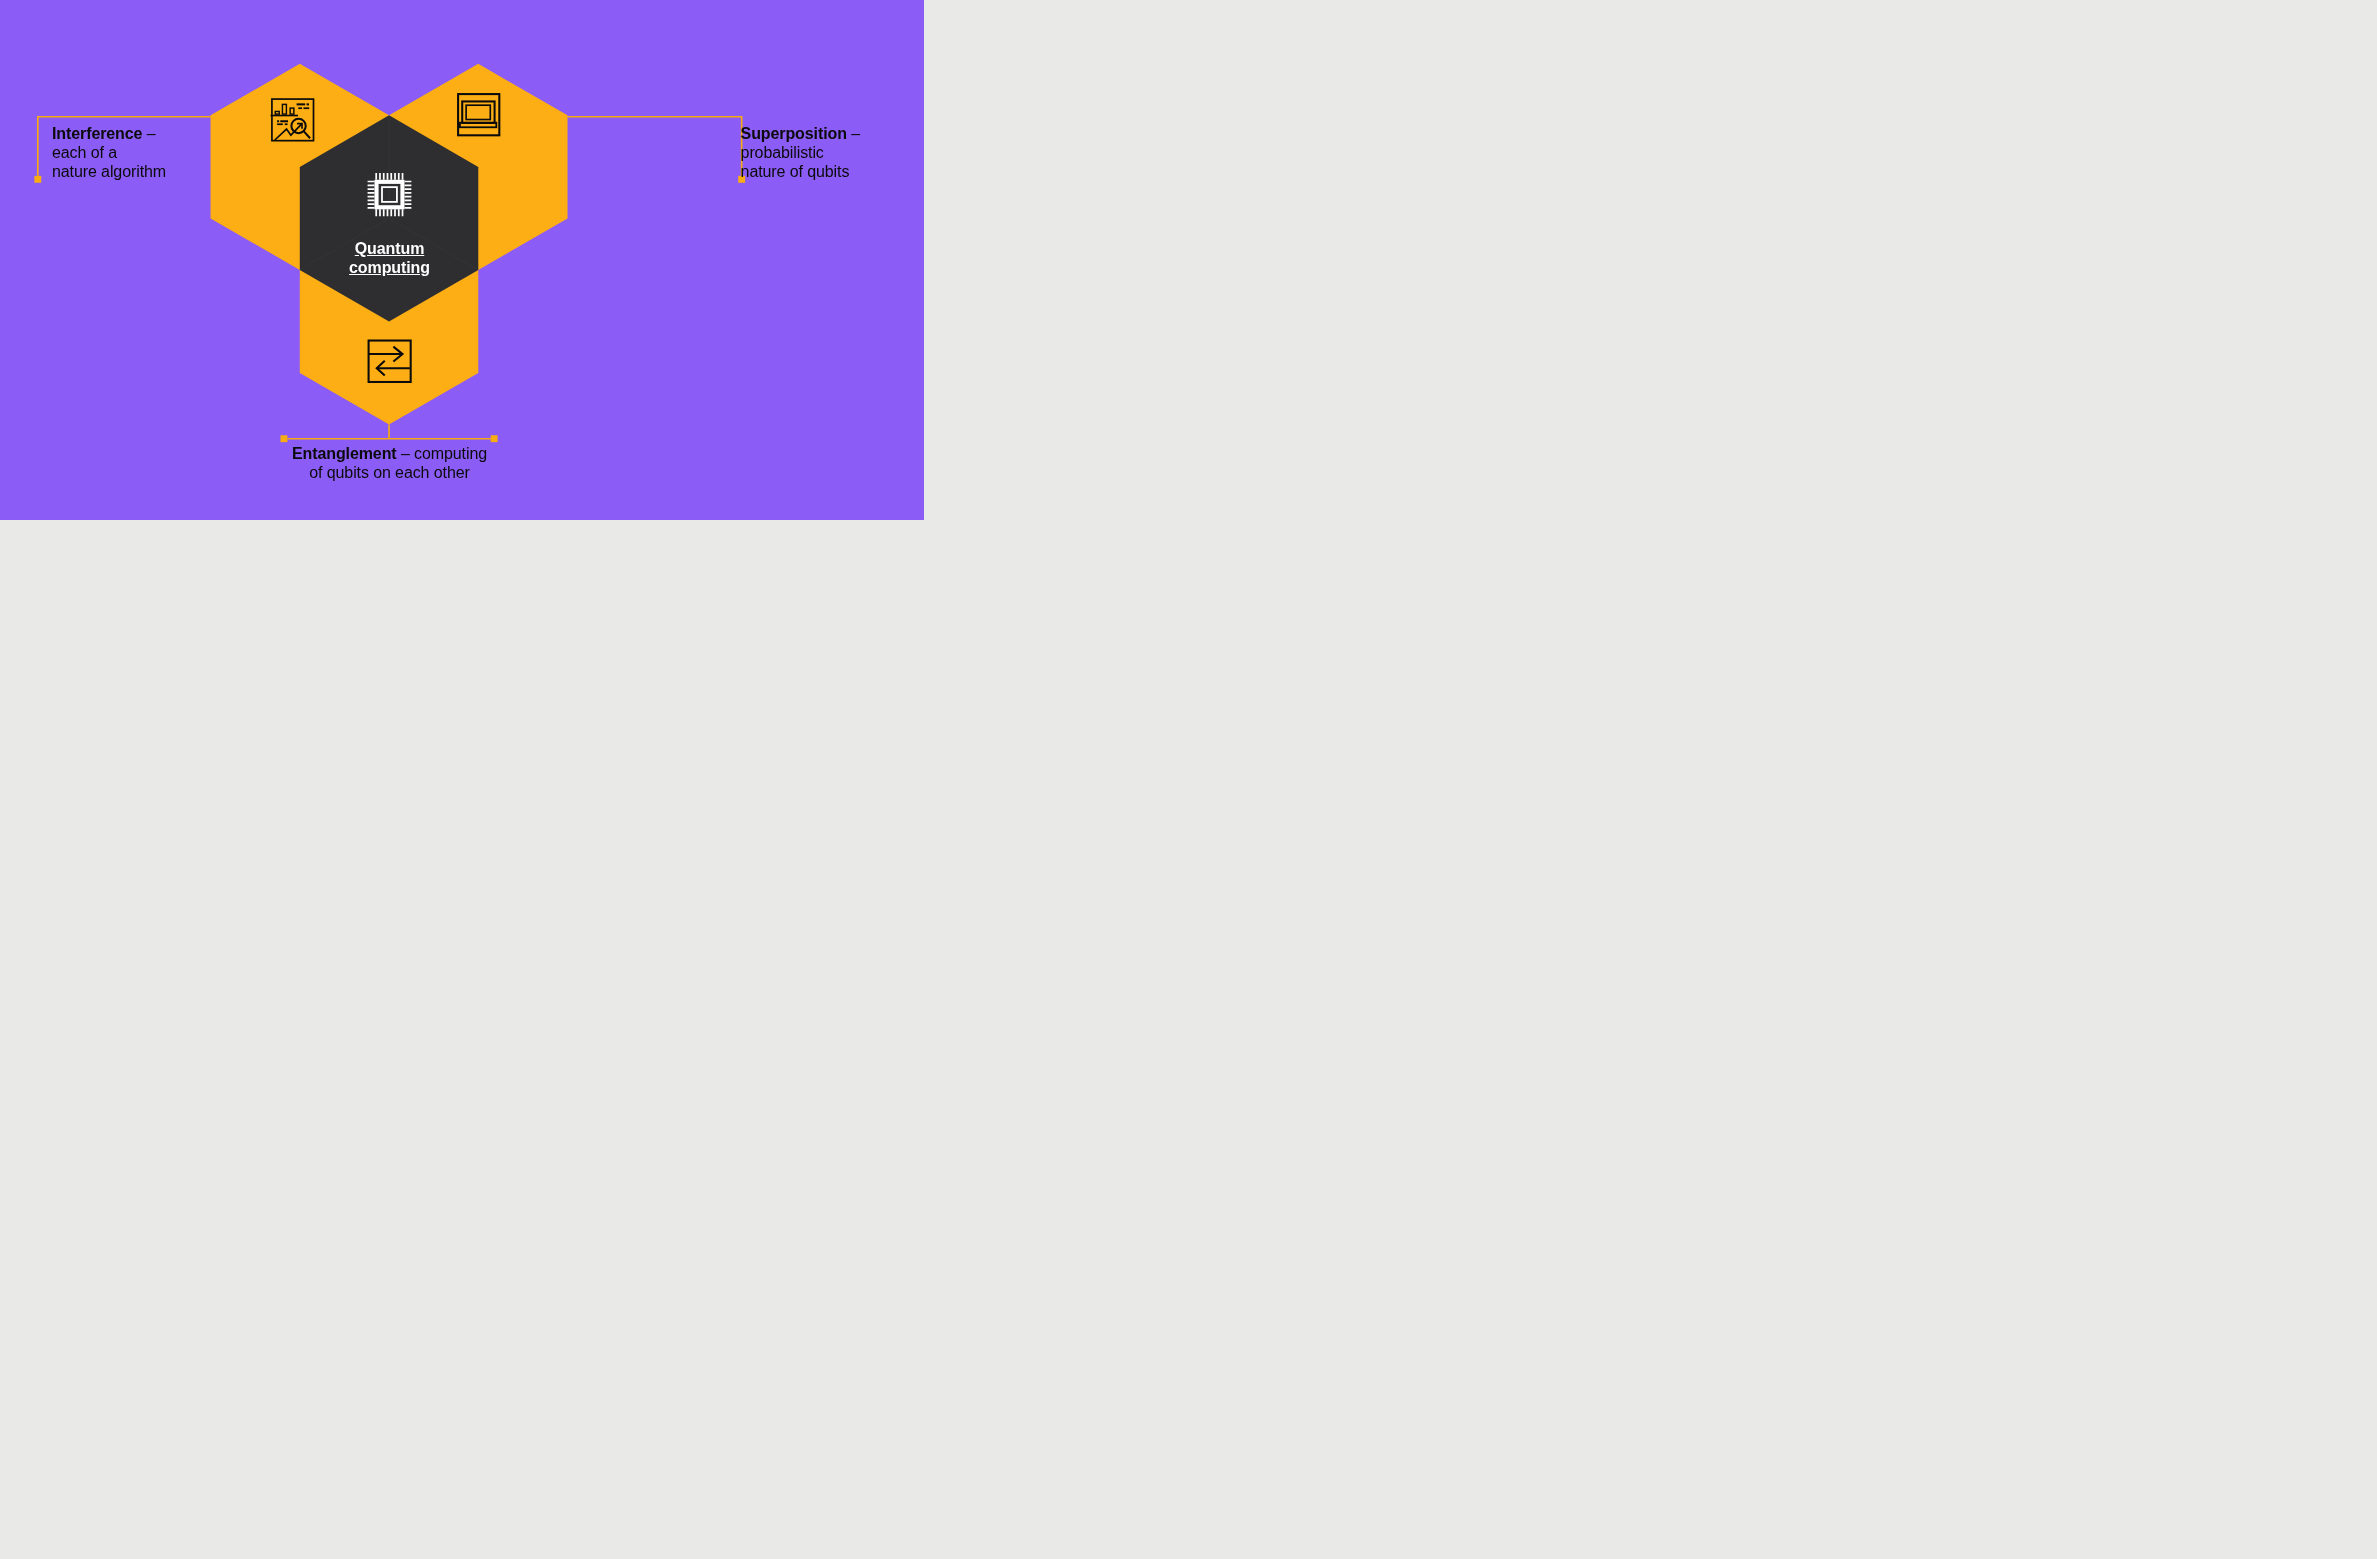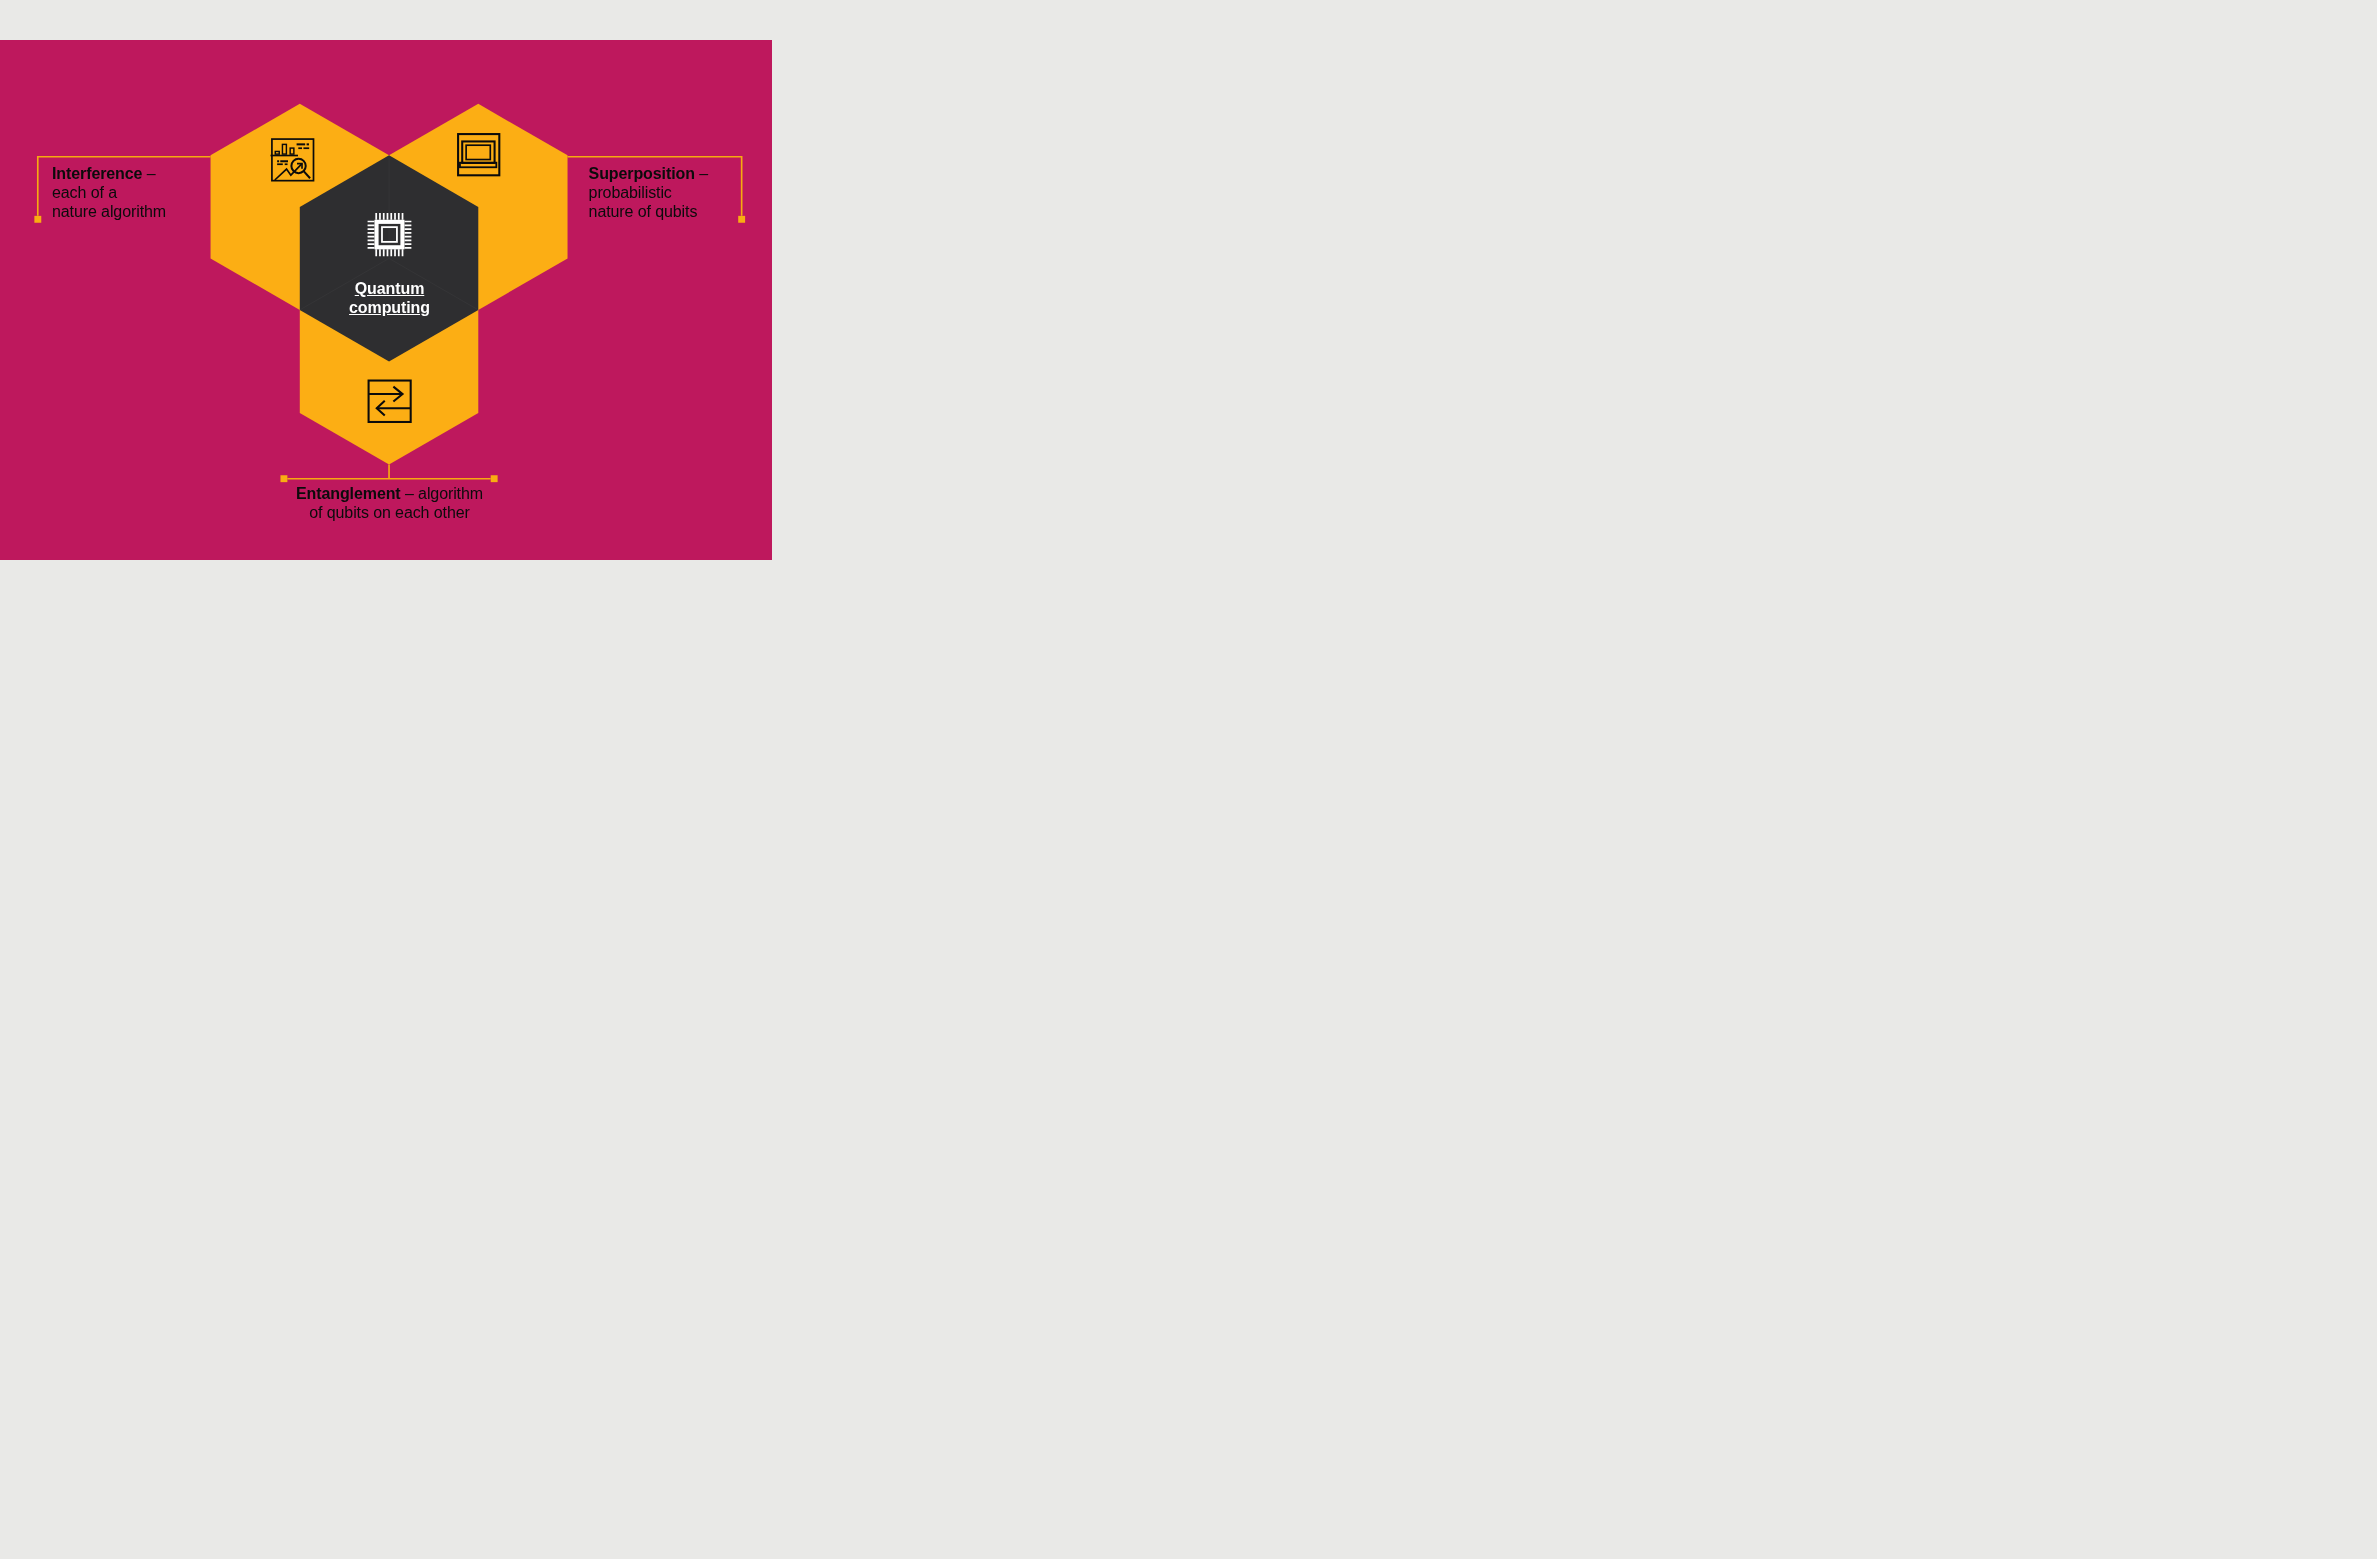--- a/index.html
+++ b/index.html
@@ -1,22 +1,21 @@
 <!DOCTYPE html>
 <html style="font-size:8.2px"><head>
 <meta charset="utf-8">
 <style>
   html,body{margin:0;padding:0;background:#e9e9e7;}
   .canvas{
     position:relative;
-    width:772px;height:520px;
-    background:#be185d;
+    width:924px;height:520px;
+    background:#8b5cf6;
     overflow:hidden;
     font-family:"Liberation Sans", sans-serif;
-    margin-top:40px;
   }
   .gfx{position:absolute;left:0;top:0;}
   .label{
     position:absolute;
     font-size:16px;
     line-height:19px;
     letter-spacing:-0.1px;
     color:#0B0B0B;
     white-space:nowrap;
     z-index:3;
@@ -118,21 +117,21 @@
     <div>nature algorithm</div>
   </div>
 
   <div class="label label-right">
     <div><b>Superposition</b><span> –</span></div>
     <div>probabilistic</div>
     <div>nature of qubits</div>
   </div>
 
   <div class="label label-bottom">
-    <div><b>Entanglement</b><span> – algorithm</span></div>
+    <div><b>Entanglement</b><span> – computing</span></div>
     <div>of qubits on each other</div>
   </div>
 
   <div class="label label-center">
     <div>Quantum</div>
     <div>computing</div>
   </div>
 
 </div>
 

